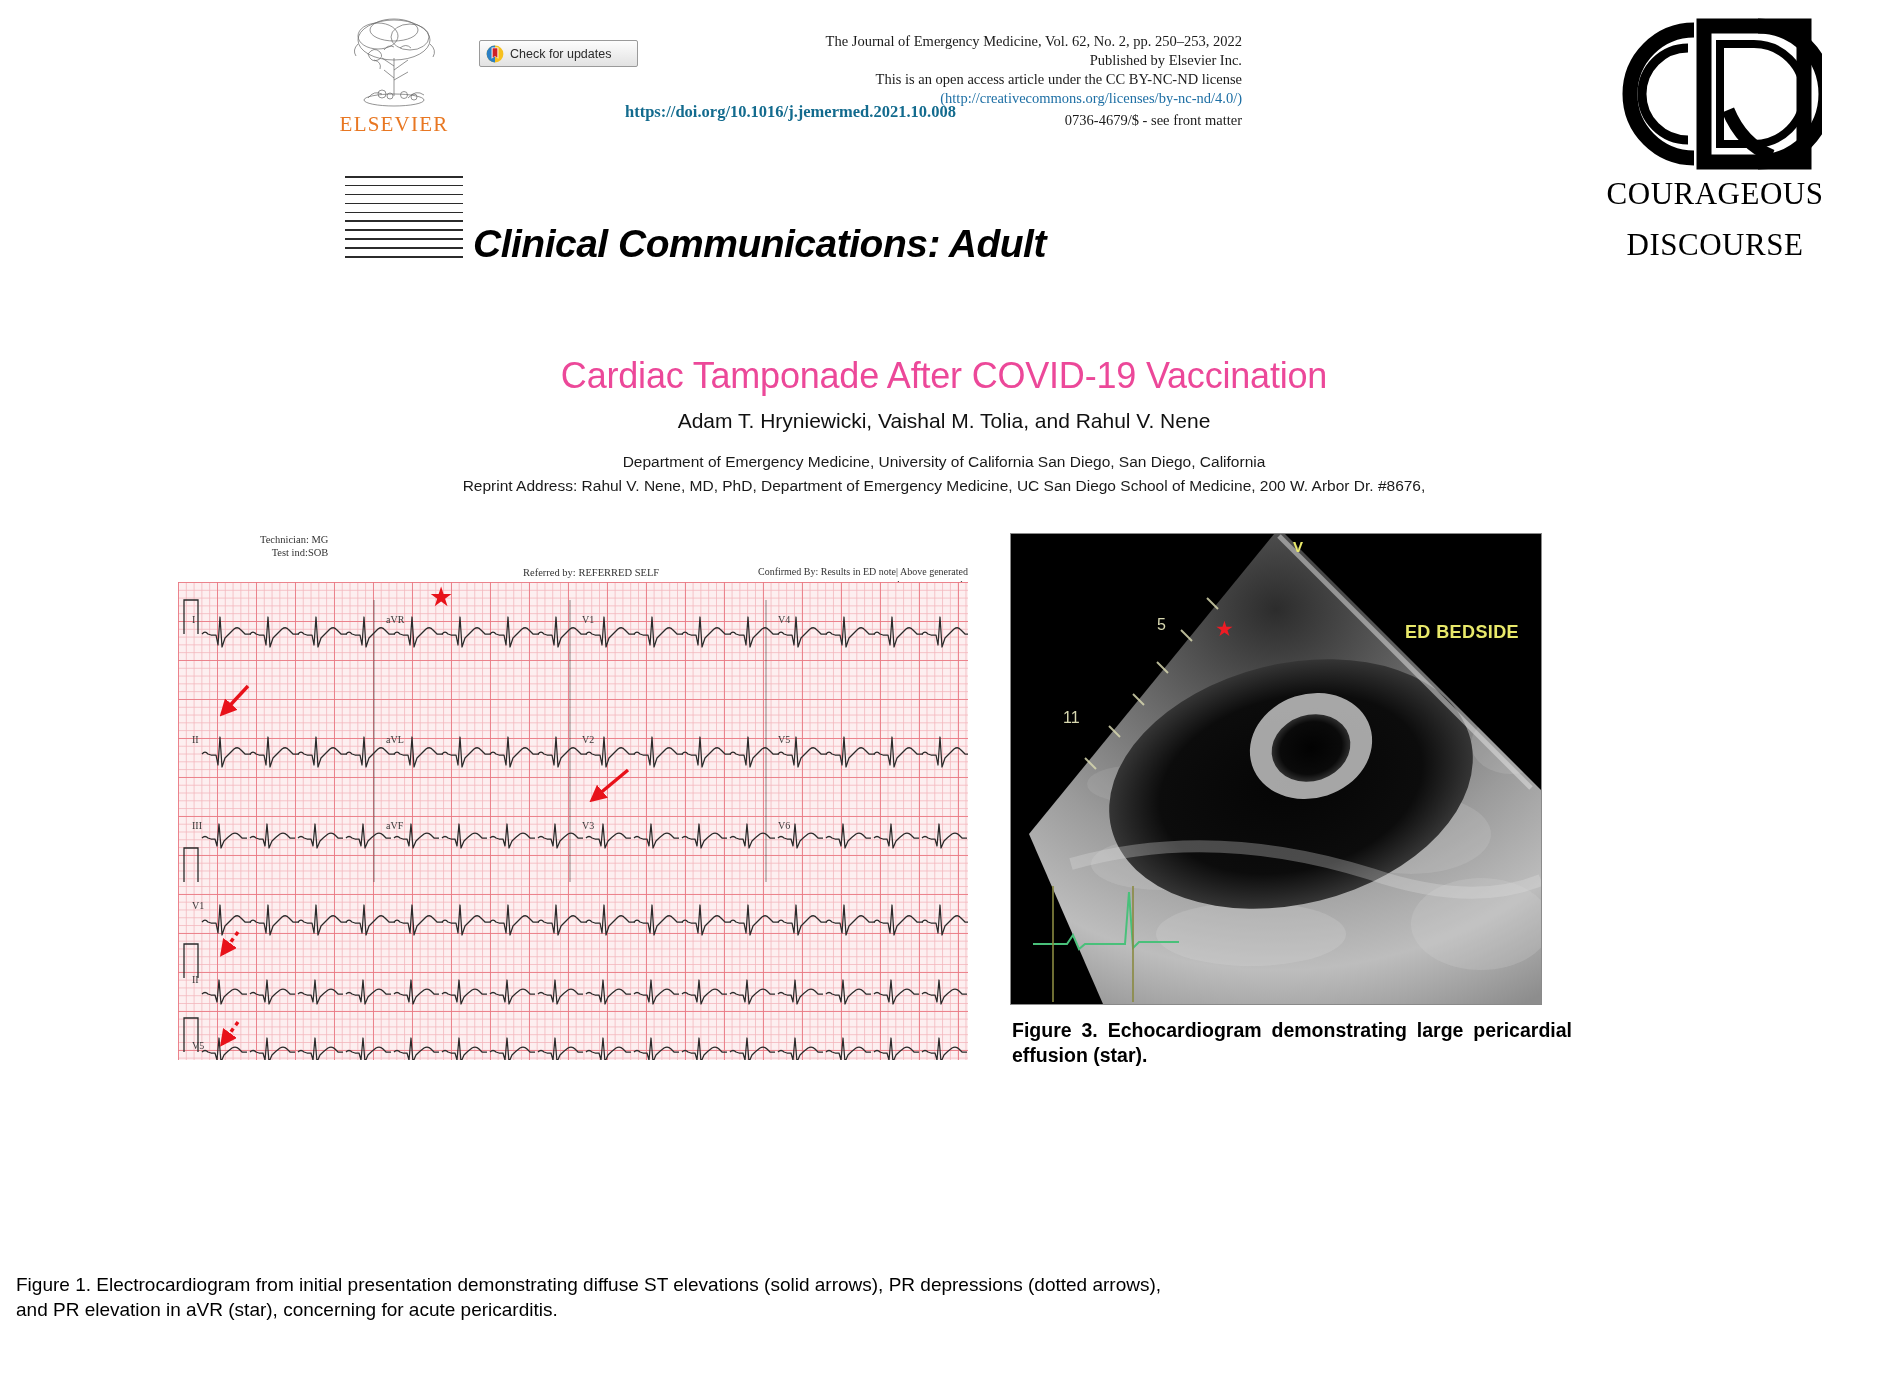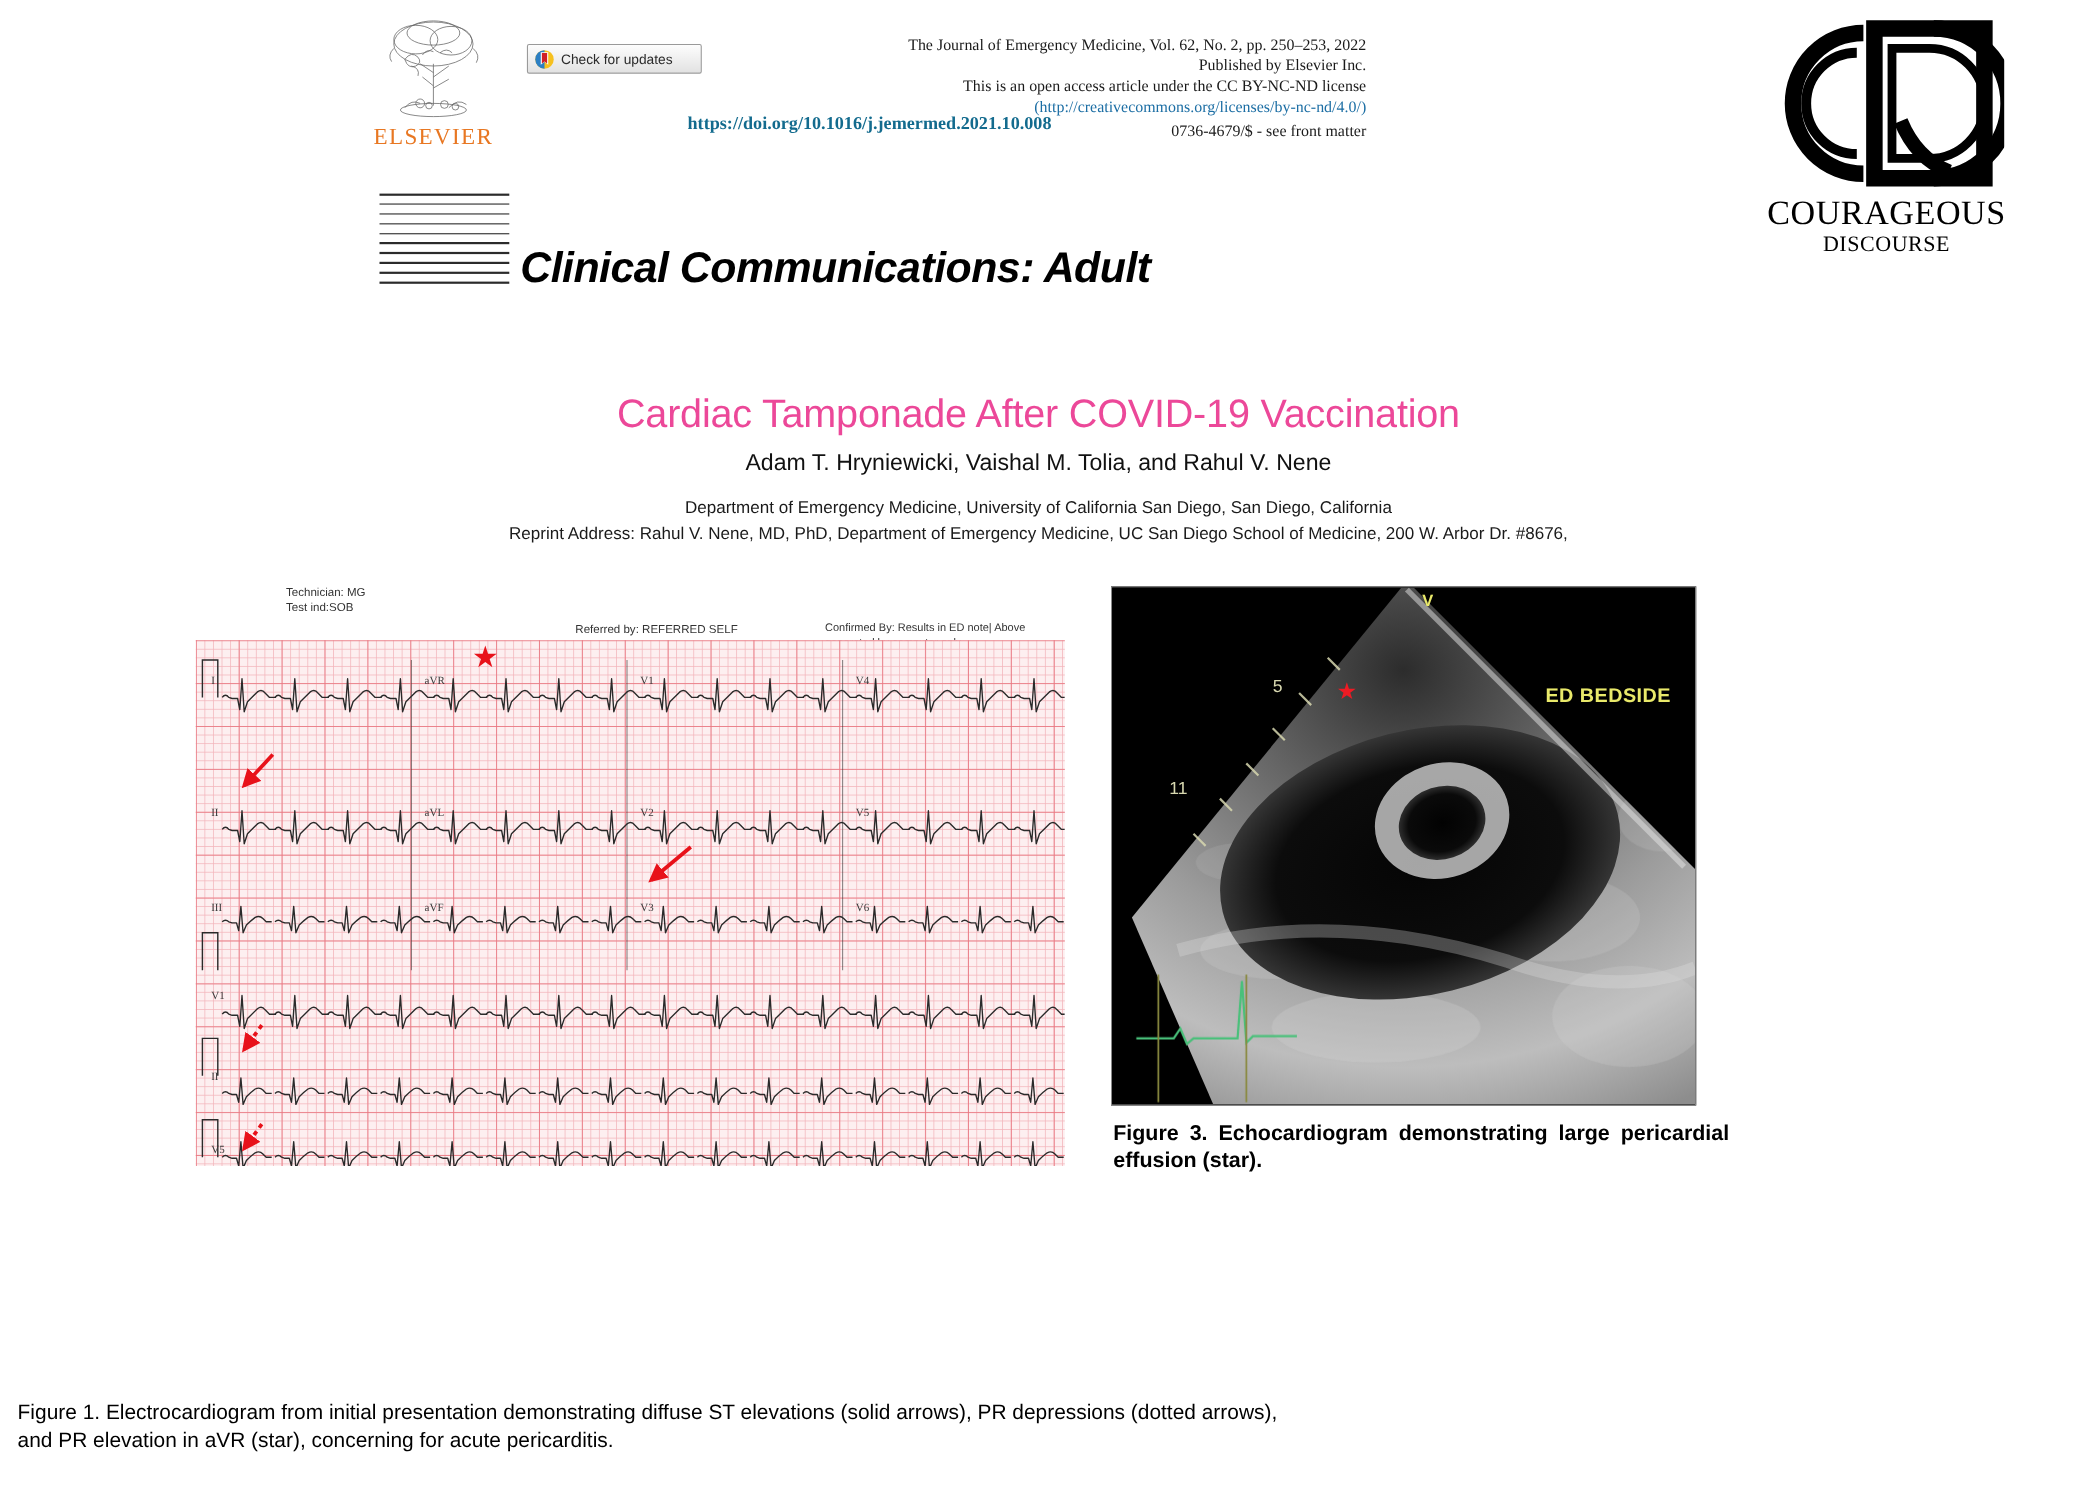--- a/index.html
+++ b/index.html
@@ -93,21 +93,21 @@
     text-align: center;
   }
   .cd-mark { display: block; margin: 0 auto; }
   .cd-word1, .cd-word2 {
     font-family: "Liberation Serif", serif;
     color: #000;
     line-height: 1.0;
     letter-spacing: 0.5px;
   }
   .cd-word1 { font-size: 31px; margin-top: 4px; }
-  .cd-word2 { font-size: 20px; margin-top: 3px; text-align: center; }
+  .cd-word2 { font-size: 31px; margin-top: 20px; text-align: center; }
 
   
   .banner-lines {
     position: absolute;
     left: 345px;
     top: 176px;
     width: 118px;
     height: 86px;
   }
   .banner-lines div {
@@ -162,24 +162,25 @@
   
   .ecg-wrap {
     position: absolute;
     left: 178px;
     top: 530px;
     width: 790px;
     height: 530px;
   }
   .ecg-meta {
     position: absolute;
-    font-family: Liberation Sans, sans-serif;
+    font-family: Liberation Serif, serif;
     color: #333;
     white-space: pre-line;
     line-height: 1.25;
+    text-align: right;
   }
   .ecg-meta.tech { left: 82px; top: 3px; font-size: 10.5px; }
   .ecg-meta.referred { left: 345px; top: 36px; font-size: 10.5px; }
   .ecg-meta.confirmed { left: 572px; top: 36px; font-size: 10px; }
 
   .ecg-paper {
     position: absolute;
     left: 0;
     top: 52px;
     width: 790px;

